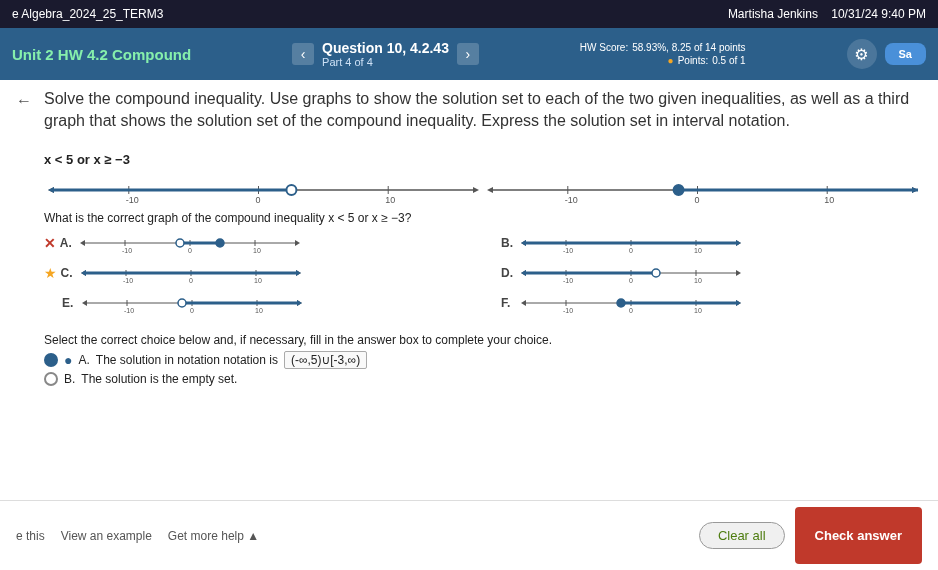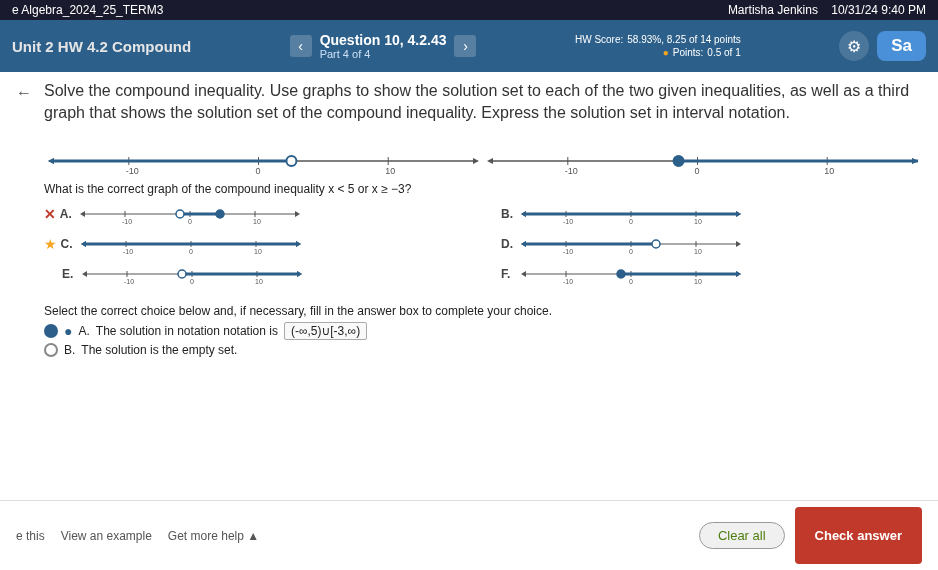--- a/index.html
+++ b/index.html
@@ -14,36 +14,36 @@
     }
     
     .top-bar {
       background: #1a1a2e;
       color: #fff;
       display: flex;
       align-items: center;
       justify-content: space-between;
       padding: 4px 12px;
       font-size: 12px;
-      height: 20px;
+      height: 28px;
     }
     
     .header {
       background: #2c5f8a;
       color: #fff;
       display: flex;
       align-items: center;
       justify-content: space-between;
       padding: 6px 12px;
       min-height: 52px;
     }
     .header-left {
       font-weight: bold;
       font-size: 15px;
-      color: #e5e5e5;
+      color: #86efac;
     }
     .header-center {
       display: flex;
       flex-direction: column;
       align-items: center;
       gap: 2px;
     }
     .header-center-nav {
       display: flex;
       align-items: center;
@@ -103,21 +103,21 @@
       justify-content: center;
     }
     .save-btn {
       background: #4a90d9;
       border: none;
       color: #fff;
       padding: 5px 14px;
       border-radius: 8px;
       cursor: pointer;
       font-weight: bold;
-      font-size: 17px;
+      font-size: 11px;
     }
     
     .content {
       padding: 8px 16px 4px 16px;
       background: #fff;
     }
     .back-btn {
       background: none;
       border: none;
       cursor: pointer;
@@ -311,20 +311,21 @@
     <button class="gear-btn">⚙</button>
     <button class="save-btn">Sa</button>
   </div>
 </div>
 
 <div class="content">
   <div class="clearfix">
     <button class="back-btn">←</button>
     <div class="problem-text">Solve the compound inequality. Use graphs to show the solution set to each of the two given inequalities, as well as a third graph that shows the solution set of the compound inequality. Express the solution set in interval notation.</div>
   </div>
+  <div class="equation-line">x &lt; 5 or x ≥ −3</div>
 
   <div class="numberlines-row">
     <div class="nl-wrapper">
       <svg class="nl-canvas" viewBox="0 0 440 34">
 
         <line x1="10" y1="17" x2="430" y2="17" stroke="#555" stroke-width="1.5"></line>
         <polygon points="430,14 436,17 430,20" fill="#555"></polygon>
         <polygon points="10,14 4,17 10,20" fill="#555"></polygon>
 
         <line x1="85" y1="13" x2="85" y2="21" stroke="#555" stroke-width="1"></line>

